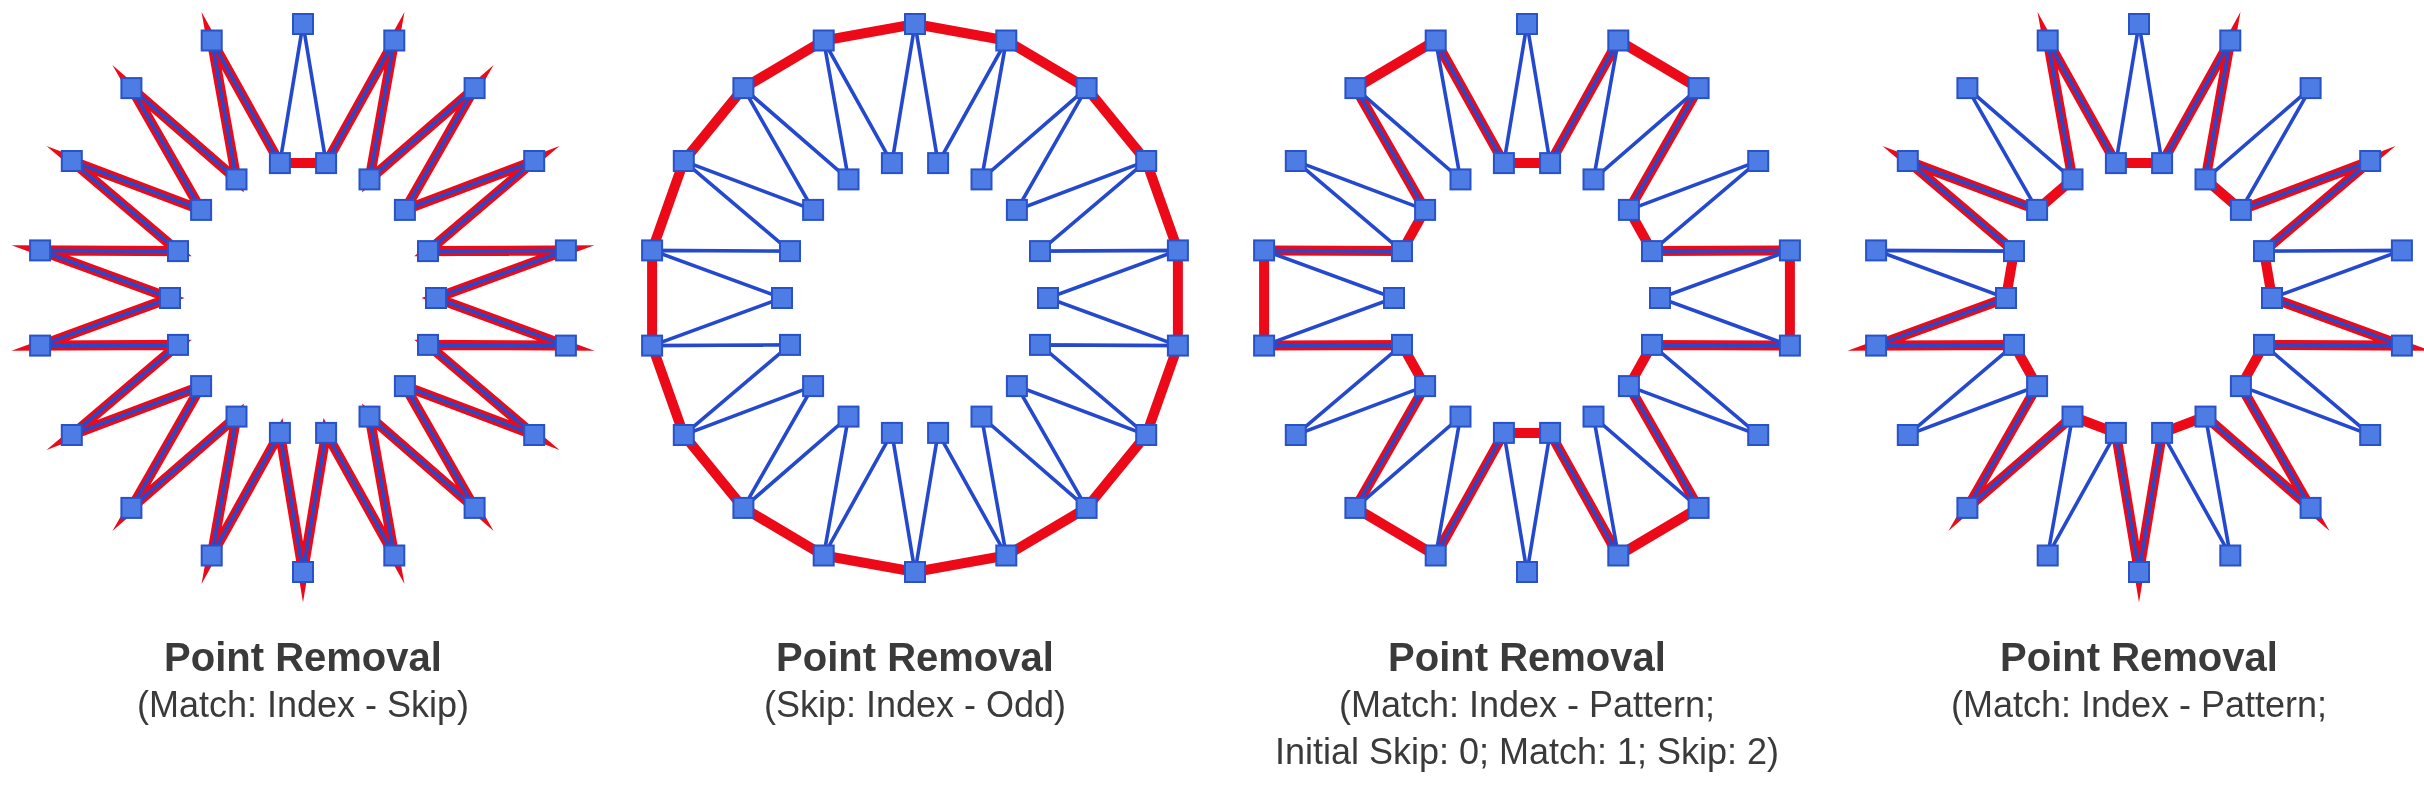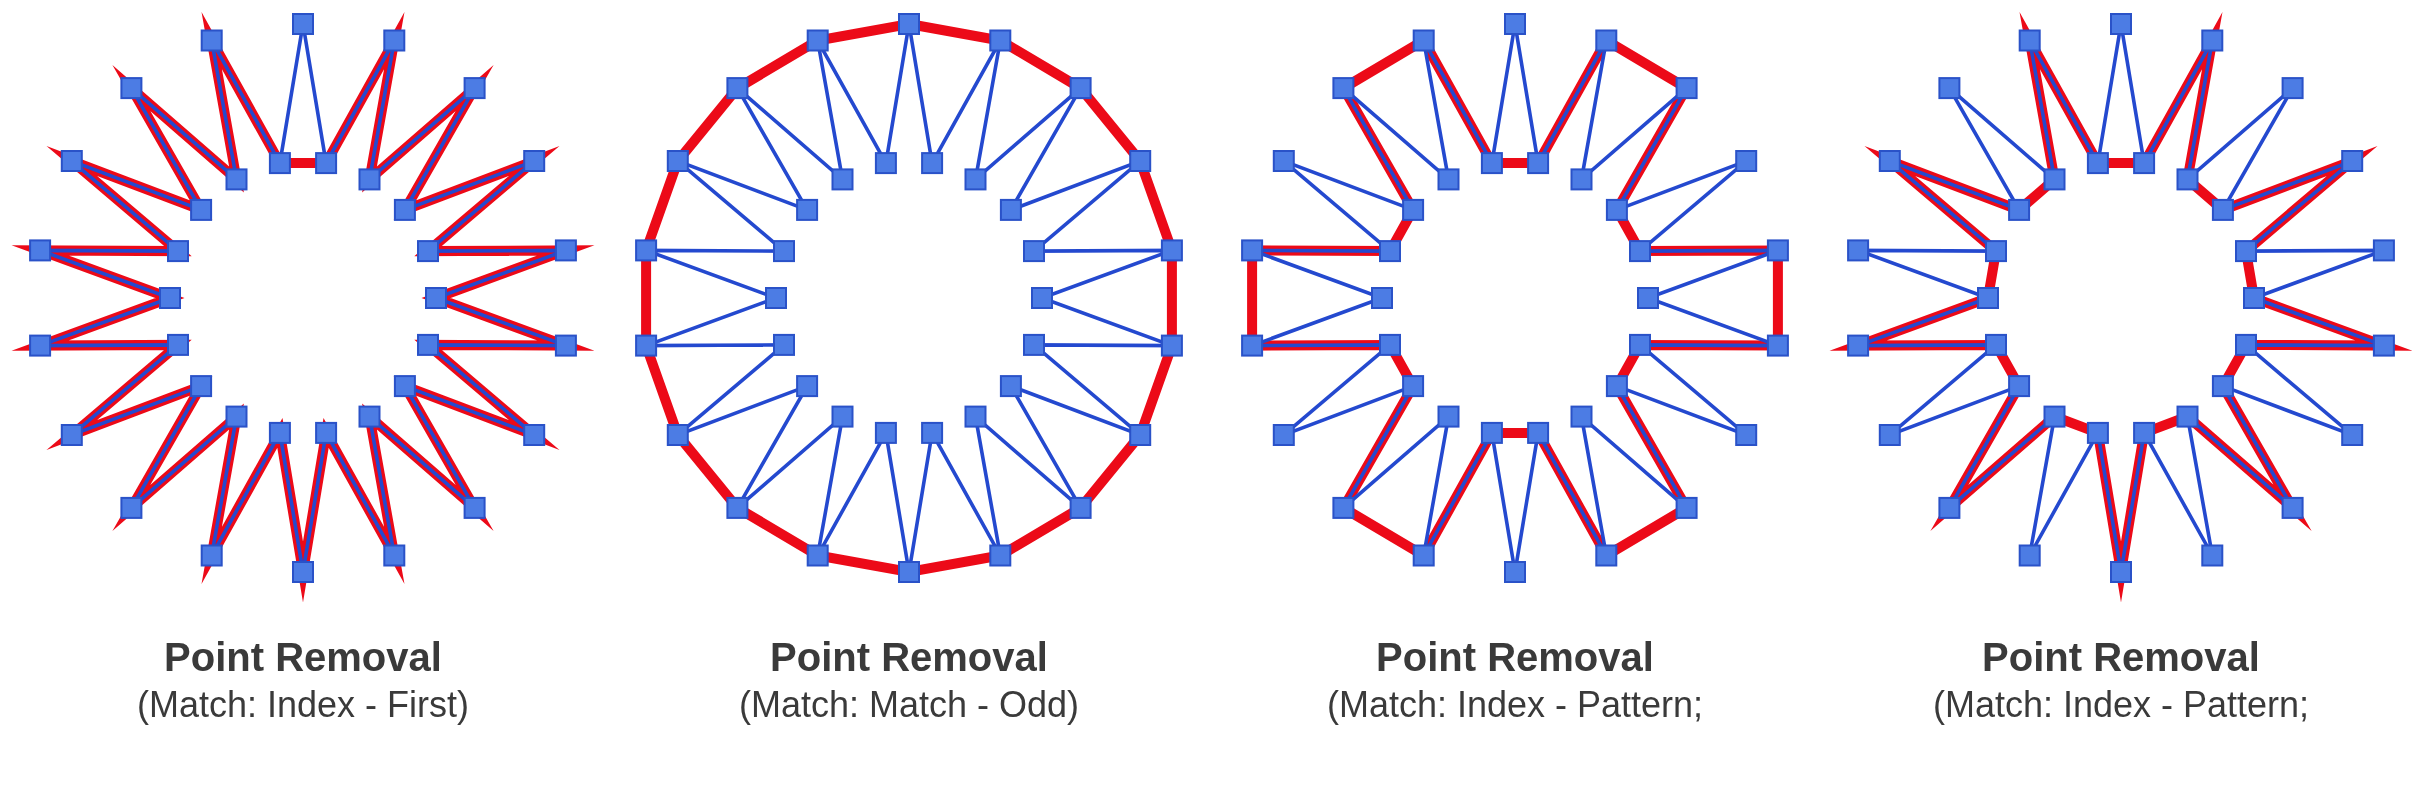--- a/index.html
+++ b/index.html
@@ -10,20 +10,21 @@
     height: 804px;
     overflow: hidden;
     font-family: "Liberation Sans", "DejaVu Sans", sans-serif;
   }
   .figure {
     width: 2424px;
     height: 804px;
     display: flex;
     flex-direction: row;
     background: #ffffff;
+    gap: 6px;
   }
   .panel {
     position: relative;
     width: 606px;
     height: 804px;
     flex: 0 0 606px;
   }
   .panel svg {
     position: absolute;
     top: 0;
@@ -91,21 +92,21 @@
         <rect x="168.0" y="241.1" width="20" height="20" fill="#4c7ce4" stroke="#2a52c8" stroke-width="2"></rect>
         <rect x="61.8" y="151.0" width="20" height="20" fill="#4c7ce4" stroke="#2a52c8" stroke-width="2"></rect>
         <rect x="191.1" y="199.9" width="20" height="20" fill="#4c7ce4" stroke="#2a52c8" stroke-width="2"></rect>
         <rect x="121.4" y="78.1" width="20" height="20" fill="#4c7ce4" stroke="#2a52c8" stroke-width="2"></rect>
         <rect x="226.5" y="169.4" width="20" height="20" fill="#4c7ce4" stroke="#2a52c8" stroke-width="2"></rect>
         <rect x="201.7" y="30.5" width="20" height="20" fill="#4c7ce4" stroke="#2a52c8" stroke-width="2"></rect>
         <rect x="269.9" y="153.1" width="20" height="20" fill="#4c7ce4" stroke="#2a52c8" stroke-width="2"></rect>
       </svg>
     <div class="caption">
       <div class="caption-title">Point Removal</div>
-    <div class="caption-line">(Match: Index - First)</div>
+    <div class="caption-line">(Match: Index - Skip)</div>
       </div>
   </div>
 
   <div class="panel">
     <svg width="606" height="620" viewBox="0 0 606 620">
         <path d="M303.0 24.0 L394.3 40.5 L474.6 88.1 L534.2 161.0 L565.9 250.4 L565.9 345.6 L534.2 435.0 L474.6 507.9 L394.3 555.5 L303.0 572.0 L211.7 555.5 L131.4 507.9 L71.8 435.0 L40.1 345.6 L40.1 250.4 L71.8 161.0 L131.4 88.1 L211.7 40.5 Z" fill="none" stroke="#ec0a18" stroke-width="10" stroke-linejoin="miter" stroke-miterlimit="10"></path>
         <path d="M303.0 24.0 L326.1 163.1 L394.3 40.5 L369.5 179.4 L474.6 88.1 L404.9 209.9 L534.2 161.0 L428.0 251.1 L565.9 250.4 L436.0 298.0 L565.9 345.6 L428.0 344.9 L534.2 435.0 L404.9 386.1 L474.6 507.9 L369.5 416.6 L394.3 555.5 L326.1 432.9 L303.0 572.0 L279.9 432.9 L211.7 555.5 L236.5 416.6 L131.4 507.9 L201.1 386.1 L71.8 435.0 L178.0 344.9 L40.1 345.6 L170.0 298.0 L40.1 250.4 L178.0 251.1 L71.8 161.0 L201.1 209.9 L131.4 88.1 L236.5 179.4 L211.7 40.5 L279.9 163.1 Z" fill="none" stroke="#2449cf" stroke-width="3.6" stroke-linejoin="miter" stroke-miterlimit="10"></path>
         <rect x="293.0" y="14.0" width="20" height="20" fill="#4c7ce4" stroke="#2a52c8" stroke-width="2"></rect>
         <rect x="316.1" y="153.1" width="20" height="20" fill="#4c7ce4" stroke="#2a52c8" stroke-width="2"></rect>
         <rect x="384.3" y="30.5" width="20" height="20" fill="#4c7ce4" stroke="#2a52c8" stroke-width="2"></rect>
@@ -138,21 +139,21 @@
         <rect x="168.0" y="241.1" width="20" height="20" fill="#4c7ce4" stroke="#2a52c8" stroke-width="2"></rect>
         <rect x="61.8" y="151.0" width="20" height="20" fill="#4c7ce4" stroke="#2a52c8" stroke-width="2"></rect>
         <rect x="191.1" y="199.9" width="20" height="20" fill="#4c7ce4" stroke="#2a52c8" stroke-width="2"></rect>
         <rect x="121.4" y="78.1" width="20" height="20" fill="#4c7ce4" stroke="#2a52c8" stroke-width="2"></rect>
         <rect x="226.5" y="169.4" width="20" height="20" fill="#4c7ce4" stroke="#2a52c8" stroke-width="2"></rect>
         <rect x="201.7" y="30.5" width="20" height="20" fill="#4c7ce4" stroke="#2a52c8" stroke-width="2"></rect>
         <rect x="269.9" y="153.1" width="20" height="20" fill="#4c7ce4" stroke="#2a52c8" stroke-width="2"></rect>
       </svg>
     <div class="caption">
       <div class="caption-title">Point Removal</div>
-    <div class="caption-line">(Match: Match - Odd)</div>
+    <div class="caption-line">(Skip: Index - Odd)</div>
       </div>
   </div>
 
   <div class="panel">
     <svg width="606" height="620" viewBox="0 0 606 620">
         <path d="M326.1 163.1 L394.3 40.5 L474.6 88.1 L404.9 209.9 L428.0 251.1 L565.9 250.4 L565.9 345.6 L428.0 344.9 L404.9 386.1 L474.6 507.9 L394.3 555.5 L326.1 432.9 L279.9 432.9 L211.7 555.5 L131.4 507.9 L201.1 386.1 L178.0 344.9 L40.1 345.6 L40.1 250.4 L178.0 251.1 L201.1 209.9 L131.4 88.1 L211.7 40.5 L279.9 163.1 Z" fill="none" stroke="#ec0a18" stroke-width="10" stroke-linejoin="miter" stroke-miterlimit="10"></path>
         <path d="M303.0 24.0 L326.1 163.1 L394.3 40.5 L369.5 179.4 L474.6 88.1 L404.9 209.9 L534.2 161.0 L428.0 251.1 L565.9 250.4 L436.0 298.0 L565.9 345.6 L428.0 344.9 L534.2 435.0 L404.9 386.1 L474.6 507.9 L369.5 416.6 L394.3 555.5 L326.1 432.9 L303.0 572.0 L279.9 432.9 L211.7 555.5 L236.5 416.6 L131.4 507.9 L201.1 386.1 L71.8 435.0 L178.0 344.9 L40.1 345.6 L170.0 298.0 L40.1 250.4 L178.0 251.1 L71.8 161.0 L201.1 209.9 L131.4 88.1 L236.5 179.4 L211.7 40.5 L279.9 163.1 Z" fill="none" stroke="#2449cf" stroke-width="3.6" stroke-linejoin="miter" stroke-miterlimit="10"></path>
         <rect x="293.0" y="14.0" width="20" height="20" fill="#4c7ce4" stroke="#2a52c8" stroke-width="2"></rect>
         <rect x="316.1" y="153.1" width="20" height="20" fill="#4c7ce4" stroke="#2a52c8" stroke-width="2"></rect>
         <rect x="384.3" y="30.5" width="20" height="20" fill="#4c7ce4" stroke="#2a52c8" stroke-width="2"></rect>
@@ -186,20 +187,21 @@
         <rect x="61.8" y="151.0" width="20" height="20" fill="#4c7ce4" stroke="#2a52c8" stroke-width="2"></rect>
         <rect x="191.1" y="199.9" width="20" height="20" fill="#4c7ce4" stroke="#2a52c8" stroke-width="2"></rect>
         <rect x="121.4" y="78.1" width="20" height="20" fill="#4c7ce4" stroke="#2a52c8" stroke-width="2"></rect>
         <rect x="226.5" y="169.4" width="20" height="20" fill="#4c7ce4" stroke="#2a52c8" stroke-width="2"></rect>
         <rect x="201.7" y="30.5" width="20" height="20" fill="#4c7ce4" stroke="#2a52c8" stroke-width="2"></rect>
         <rect x="269.9" y="153.1" width="20" height="20" fill="#4c7ce4" stroke="#2a52c8" stroke-width="2"></rect>
       </svg>
     <div class="caption">
       <div class="caption-title">Point Removal</div>
     <div class="caption-line">(Match: Index - Pattern;</div>
+        <div class="caption-line">Initial Skip: 0; Match: 1; Skip: 2)</div>
       </div>
   </div>
 
   <div class="panel">
     <svg width="606" height="620" viewBox="0 0 606 620">
         <path d="M326.1 163.1 L394.3 40.5 L369.5 179.4 L404.9 209.9 L534.2 161.0 L428.0 251.1 L436.0 298.0 L565.9 345.6 L428.0 344.9 L404.9 386.1 L474.6 507.9 L369.5 416.6 L326.1 432.9 L303.0 572.0 L279.9 432.9 L236.5 416.6 L131.4 507.9 L201.1 386.1 L178.0 344.9 L40.1 345.6 L170.0 298.0 L178.0 251.1 L71.8 161.0 L201.1 209.9 L236.5 179.4 L211.7 40.5 L279.9 163.1 Z" fill="none" stroke="#ec0a18" stroke-width="10" stroke-linejoin="miter" stroke-miterlimit="10"></path>
         <path d="M303.0 24.0 L326.1 163.1 L394.3 40.5 L369.5 179.4 L474.6 88.1 L404.9 209.9 L534.2 161.0 L428.0 251.1 L565.9 250.4 L436.0 298.0 L565.9 345.6 L428.0 344.9 L534.2 435.0 L404.9 386.1 L474.6 507.9 L369.5 416.6 L394.3 555.5 L326.1 432.9 L303.0 572.0 L279.9 432.9 L211.7 555.5 L236.5 416.6 L131.4 507.9 L201.1 386.1 L71.8 435.0 L178.0 344.9 L40.1 345.6 L170.0 298.0 L40.1 250.4 L178.0 251.1 L71.8 161.0 L201.1 209.9 L131.4 88.1 L236.5 179.4 L211.7 40.5 L279.9 163.1 Z" fill="none" stroke="#2449cf" stroke-width="3.6" stroke-linejoin="miter" stroke-miterlimit="10"></path>
         <rect x="293.0" y="14.0" width="20" height="20" fill="#4c7ce4" stroke="#2a52c8" stroke-width="2"></rect>
         <rect x="316.1" y="153.1" width="20" height="20" fill="#4c7ce4" stroke="#2a52c8" stroke-width="2"></rect>
         <rect x="384.3" y="30.5" width="20" height="20" fill="#4c7ce4" stroke="#2a52c8" stroke-width="2"></rect>

